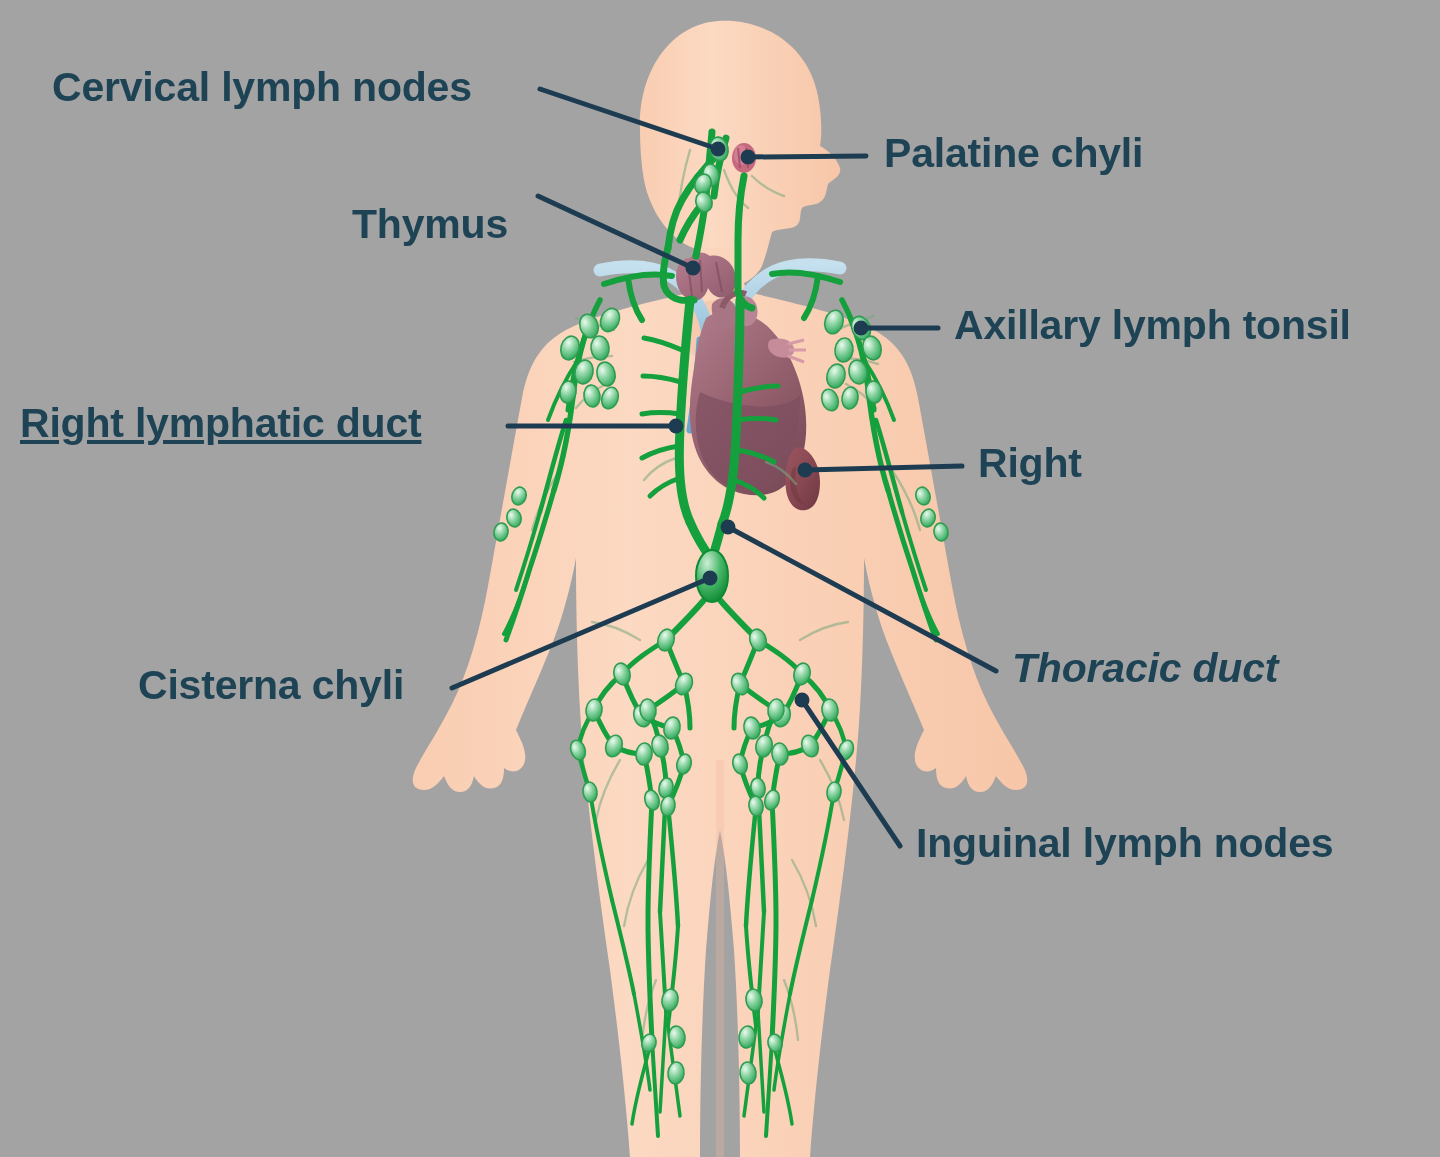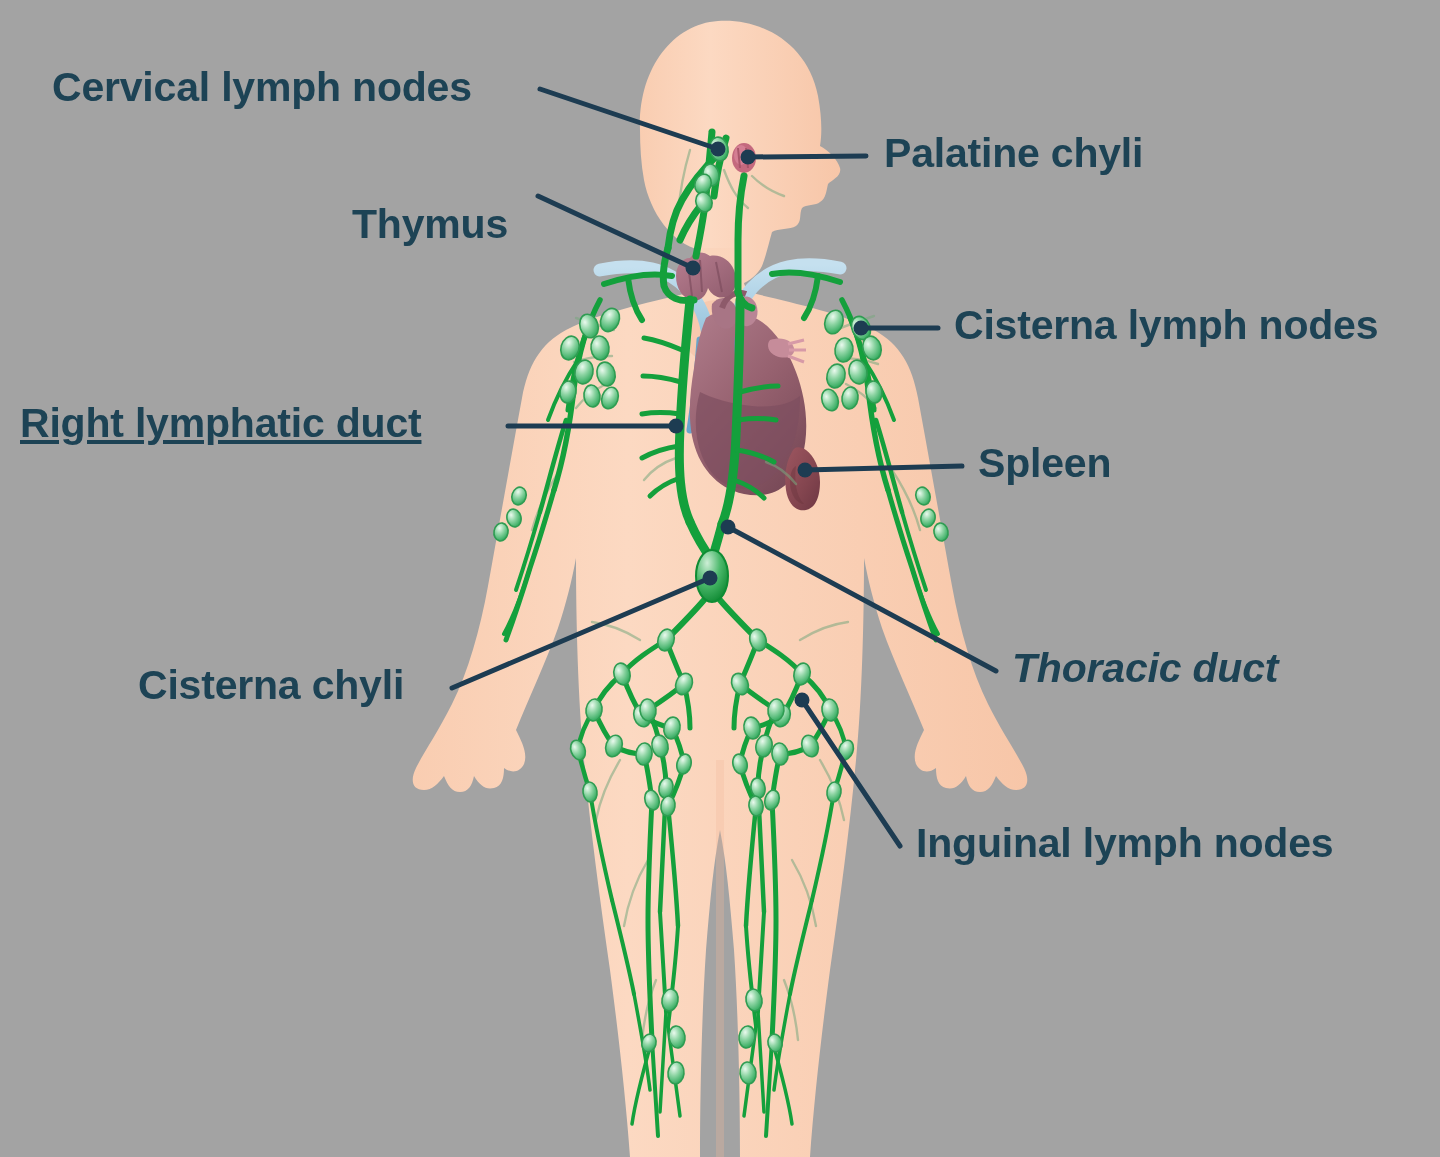--- a/index.html
+++ b/index.html
@@ -441,21 +441,21 @@
         <circle cx="728" cy="527" r="7.5" stroke="none"></circle>
         <line x1="900" y1="846" x2="802" y2="700"></line>
         <circle cx="802" cy="700" r="7.5" stroke="none"></circle>
       </g>
   </svg>
 
   <div id="label-layer">
       <div class="lbl" style="left: 52px; top: 67px; color: rgb(29, 67, 85);">Cervical lymph nodes</div>
       <div class="lbl" style="left: 884px; top: 133px; color: rgb(29, 67, 85);">Palatine chyli</div>
       <div class="lbl" style="left: 352px; top: 172px; color: rgb(29, 67, 85); margin-top: 32px;">Thymus</div>
-      <div class="lbl" style="left: 954px; top: 305px; color: rgb(29, 67, 85);">Cisterna lymph nodes</div>
+      <div class="lbl" style="left: 954px; top: 305px; color: rgb(29, 67, 85);">Axillary lymph tonsil</div>
       <div class="lbl" style="left: 20px; top: 403px; color: rgb(29, 67, 85); text-decoration: underline;">Right lymphatic duct</div>
-      <div class="lbl" style="left: 978px; top: 443px; color: rgb(29, 67, 85);">Spleen</div>
+      <div class="lbl" style="left: 978px; top: 443px; color: rgb(29, 67, 85);">Right</div>
       <div class="lbl" style="left: 138px; top: 665px; color: rgb(29, 67, 85); text-align: center;">Cisterna chyli</div>
       <div class="lbl" style="left: 1012px; top: 648px; color: rgb(29, 67, 85); font-style: italic;">Thoracic duct</div>
       <div class="lbl" style="left: 916px; top: 823px; color: rgb(29, 67, 85); text-align: right;">Inguinal lymph nodes</div>
     </div>
 
 </div>
 
 </body></html>

